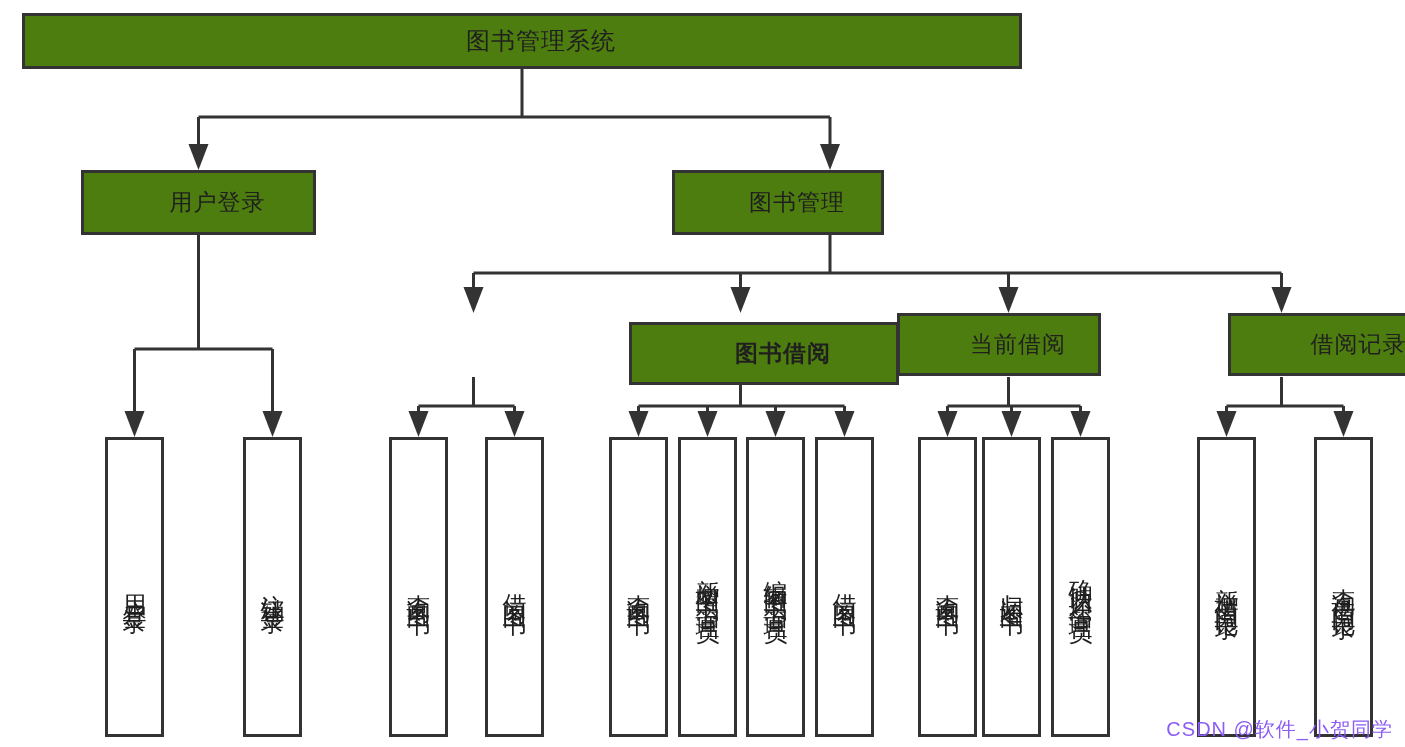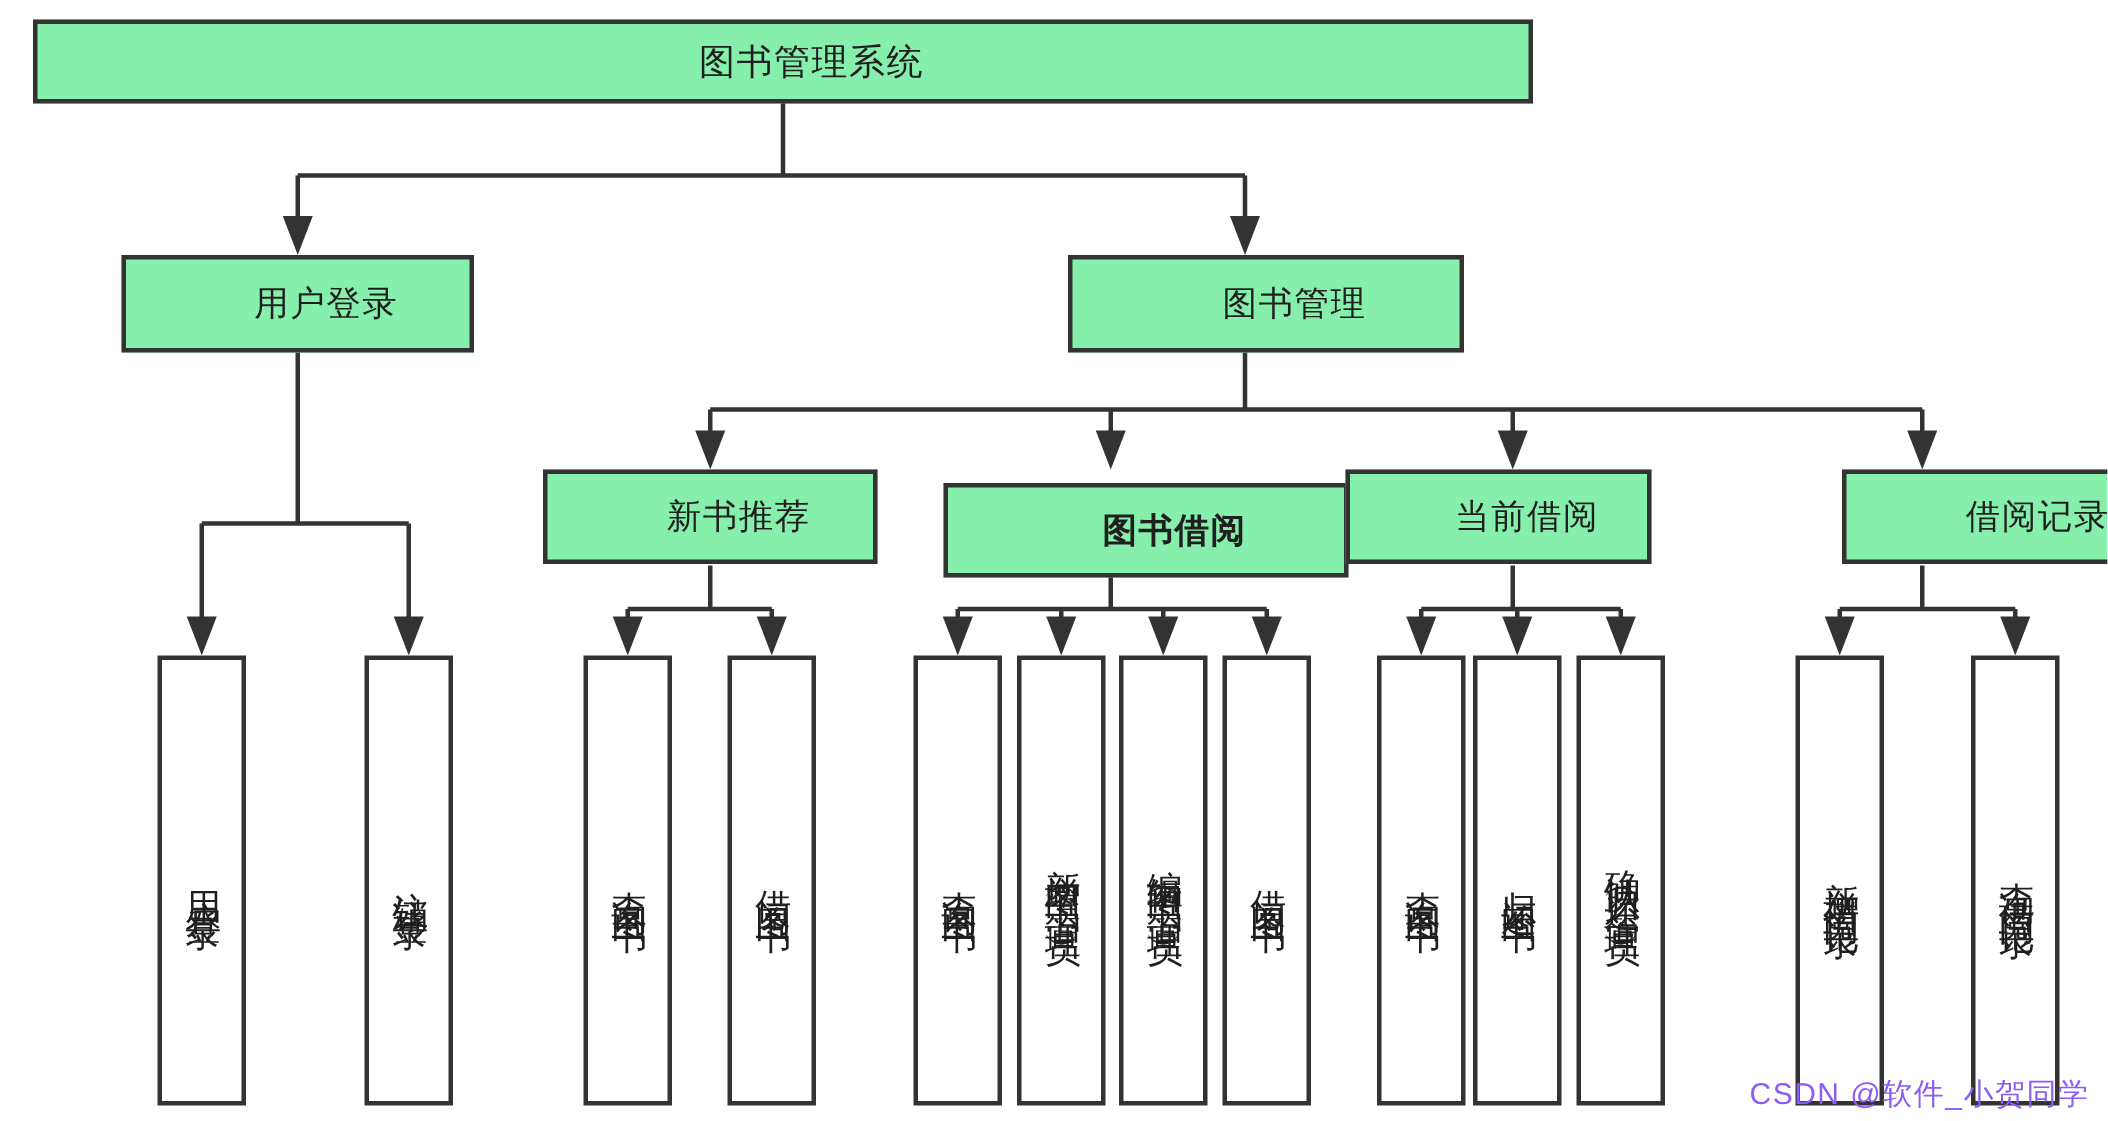--- a/index.html
+++ b/index.html
@@ -15,21 +15,21 @@
   .wires {
     position: absolute;
     left: 0; top: 0;
     width: 1405px; height: 747px;
     pointer-events: none;
   }
   .node {
     position: absolute;
     box-sizing: border-box;
     border: 3px solid #333333;
-    background: #86efac;
+    background: #4d7c0f;
     display: flex;
     align-items: center;
     justify-content: center;
     text-align: center;
     padding-left: 38px;
   }
   .hlabel {
     font-size: 23px;
     letter-spacing: 1px;
     color: #1f1f1f;
@@ -116,27 +116,24 @@
     </g>
   </svg>
 
   <div class="node" style="left:22px; top:13px; width:1000px; height:56px;">
     <span class="hlabel root-label">图书管理系统</span>
   </div>
 
   <div class="node" style="left:81px; top:170px; width:235px; height:65px;">
     <span class="hlabel">用户登录</span>
   </div>
-  <div class="node" style="left:712px; top:170px; width:264px; height:65px;">
+  <div class="node" style="left:672px; top:170px; width:212px; height:65px;">
     <span class="hlabel">图书管理</span>
   </div>
 
-  <div class="node" style="left:362px; top:313px; width:223px; height:63px;">
-    <span class="hlabel">新书推荐</span>
-  </div>
   <div class="node" style="left:629px; top:322px; width:270px; height:63px;font-weight:bold;">
     <span class="hlabel">图书借阅</span>
   </div>
   <div class="node" style="left:897px; top:313px; width:204px; height:63px;">
     <span class="hlabel">当前借阅</span>
   </div>
   <div class="node" style="left:1228px; top:313px; width:223px; height:63px;">
     <span class="hlabel">借阅记录</span>
   </div>
 

